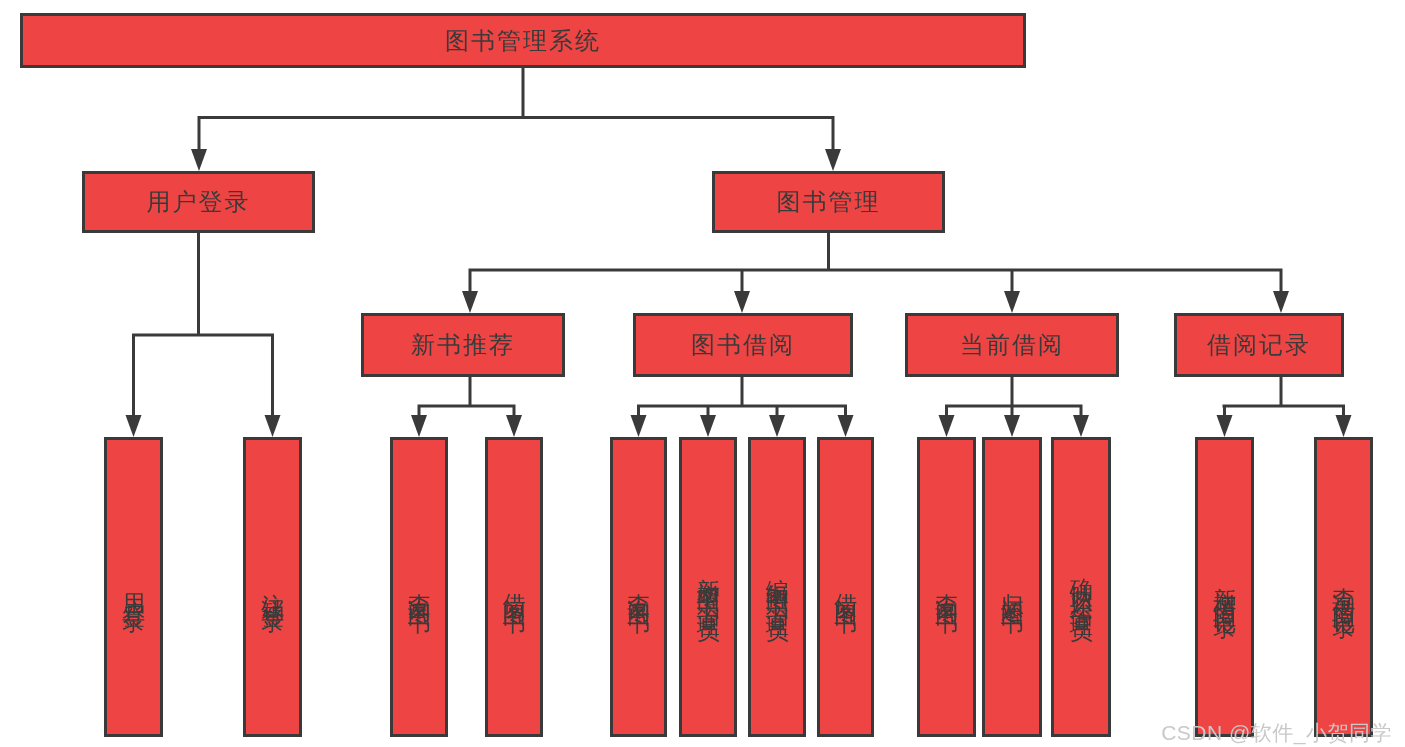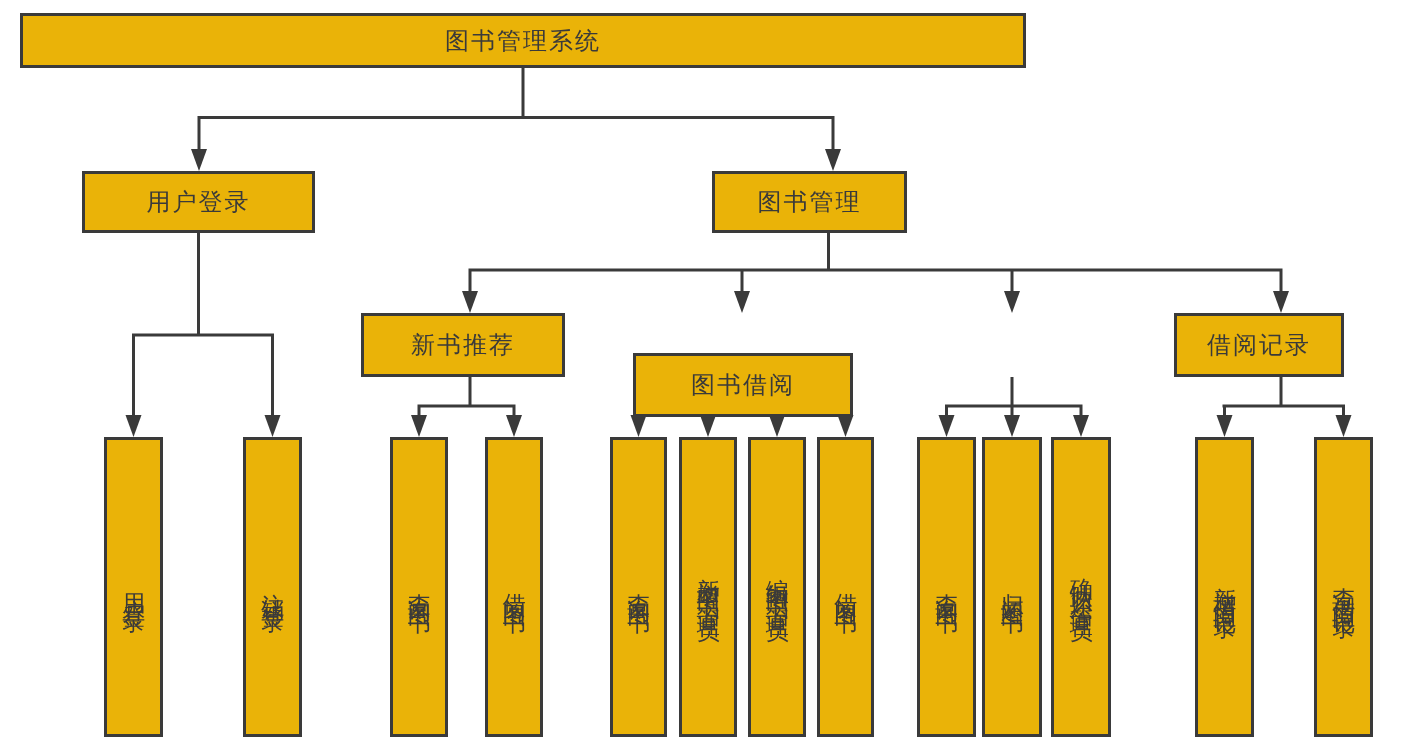--- a/index.html
+++ b/index.html
@@ -15,35 +15,35 @@
     background:var(--bg);
     overflow:hidden;
     font-family:"Liberation Sans", sans-serif;
   }
   .wires{position:absolute;left:0;top:0;width:1405px;height:747px;}
   .wires path{stroke:var(--line);stroke-width:3;fill:none;}
   .wires polygon{fill:var(--line);stroke:none;}
   .node{
     position:absolute;
     box-sizing:border-box;
-    background:#eab308;
+    background:#ef4444;
     border:3px solid var(--line);
     display:flex;align-items:center;justify-content:center;
     color:var(--text);
     font-size:24px;
     letter-spacing:2px;
     z-index:2;
   }
   .root{left:20px;top:13px;width:1006px;height:55px;}
   .l2{top:171px;height:62px;}
   .l2a{left:82px;width:233px;}
-  .l2b{left:712px;width:195px;}
+  .l2b{left:712px;width:233px;}
   .l3{top:313px;height:64px;}
   .l3a{left:361px;width:204px;}
-  .l3b{left:633px;width:220px;margin-top:40px;}
+  .l3b{left:633px;width:220px;}
   .l3c{left:905px;width:214px;}
   .l3d{left:1174px;width:170px;}
   .leaf{top:437px;height:300px;font-size:23px;letter-spacing:0;}
   .leaf .vtxt{
     writing-mode:vertical-lr;
     text-orientation:mixed;
     letter-spacing:6px;
     line-height:1.1;
     white-space:nowrap;
   }
@@ -125,20 +125,21 @@
     </g>
   </svg>
 
   <div class="node root">图书管理系统</div>
 
   <div class="node l2 l2a">用户登录</div>
   <div class="node l2 l2b">图书管理</div>
 
   <div class="node l3 l3a">新书推荐</div>
   <div class="node l3 l3b">图书借阅</div>
+  <div class="node l3 l3c">当前借阅</div>
   <div class="node l3 l3d">借阅记录</div>
 
   <div class="node leaf lf1">
     <span class="vtxt">用户登录</span>
   </div>
   <div class="node leaf lf2">
     <span class="vtxt">注销登录</span>
   </div>
 
   <div class="node leaf lf3">
@@ -171,13 +172,14 @@
     <span class="vtxt">确认归还（管理员）</span>
   </div>
 
   <div class="node leaf lf12">
     <span class="vtxt">新增借阅记录</span>
   </div>
   <div class="node leaf lf13">
     <span class="vtxt">查询借阅记录</span>
   </div>
 
+  <div class="watermark">CSDN @软件_小贺同学</div>
 </div>
 
 </body></html>

